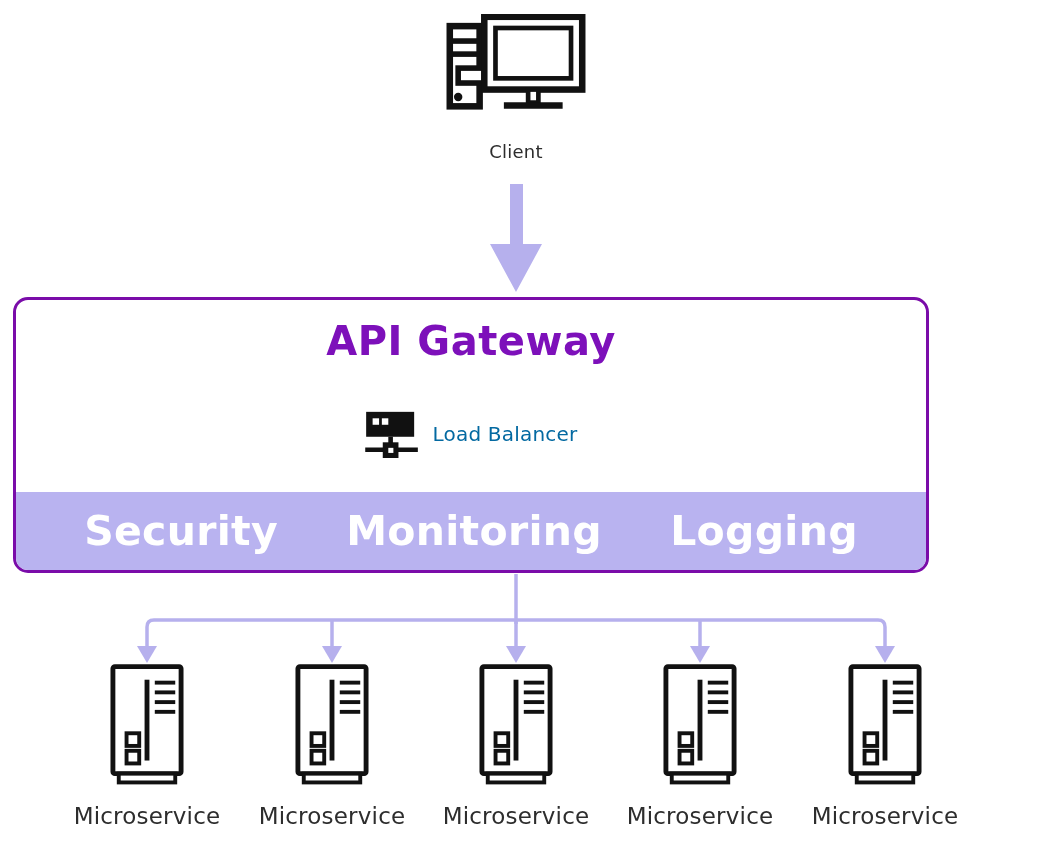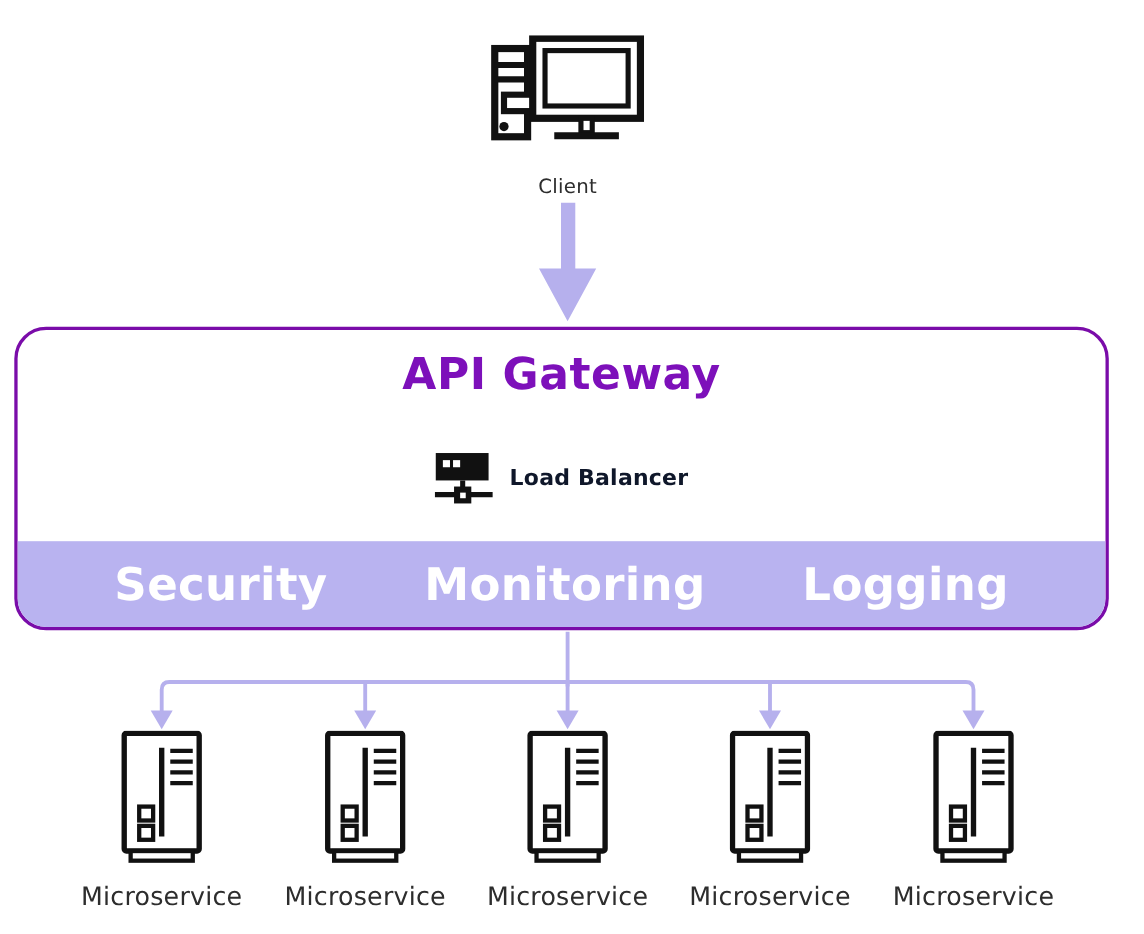--- a/index.html
+++ b/index.html
@@ -12,43 +12,43 @@
     --label-text:#2d2d2d;
   }
   *{margin:0;padding:0;box-sizing:border-box;}
   html,body{background:#ffffff;}
   body{font-family:"DejaVu Sans","Liberation Sans",sans-serif;}
   .canvas{
     position:relative;width:1040px;height:849px;background:#ffffff;overflow:hidden;
   }
   
   .client-group{
-    position:absolute;left:412px;top:32px;width:208px;text-align:center;color:var(--icon-black);
+    position:absolute;left:412px;top:14px;width:208px;text-align:center;color:var(--icon-black);
   }
   .client-group svg{display:block;margin:0 auto;}
   .node-label{
     margin-top:30px;font-size:18px;font-weight:500;color:var(--label-text);letter-spacing:.2px;
   }
   
   .top-arrow{position:absolute;left:486px;top:184px;}
   .top-arrow polygon{fill:var(--connector-lavender);}
   
   .gateway-box{
-    position:absolute;left:13px;top:297px;width:995px;height:276px;
-    border:3px solid var(--gateway-border);border-radius:29px;background:#ffffff;overflow:hidden;
+    position:absolute;left:13px;top:297px;width:916px;height:276px;
+    border:3px solid var(--gateway-border);border-radius:15px;background:#ffffff;overflow:hidden;
   }
   .gateway-title{
     margin-top:18px;text-align:center;font-size:40px;font-weight:bold;
     color:var(--gateway-title);letter-spacing:.5px;
   }
   .lb-row{
     position:absolute;top:110px;left:0;width:100%;
     display:flex;justify-content:center;align-items:center;gap:14px;color:var(--icon-black);
   }
-  .lb-label{font-size:20px;font-weight:bold;color:#0f172a;letter-spacing:.2px;}
+  .lb-label{font-size:20px;font-weight:normal;color:#0369a1;letter-spacing:.2px;}
   .band{
     position:absolute;bottom:0;left:0;width:100%;height:78px;
     background:var(--band-background);
     display:flex;justify-content:space-evenly;align-items:center;
   }
   .band span{font-size:41px;font-weight:bold;color:var(--band-text);letter-spacing:.3px;}
   
   .connectors{position:absolute;left:0;top:574px;}
   .connectors path{stroke:var(--connector-lavender);stroke-width:3.5;fill:none;}
   .connectors polygon{fill:var(--connector-lavender);}

